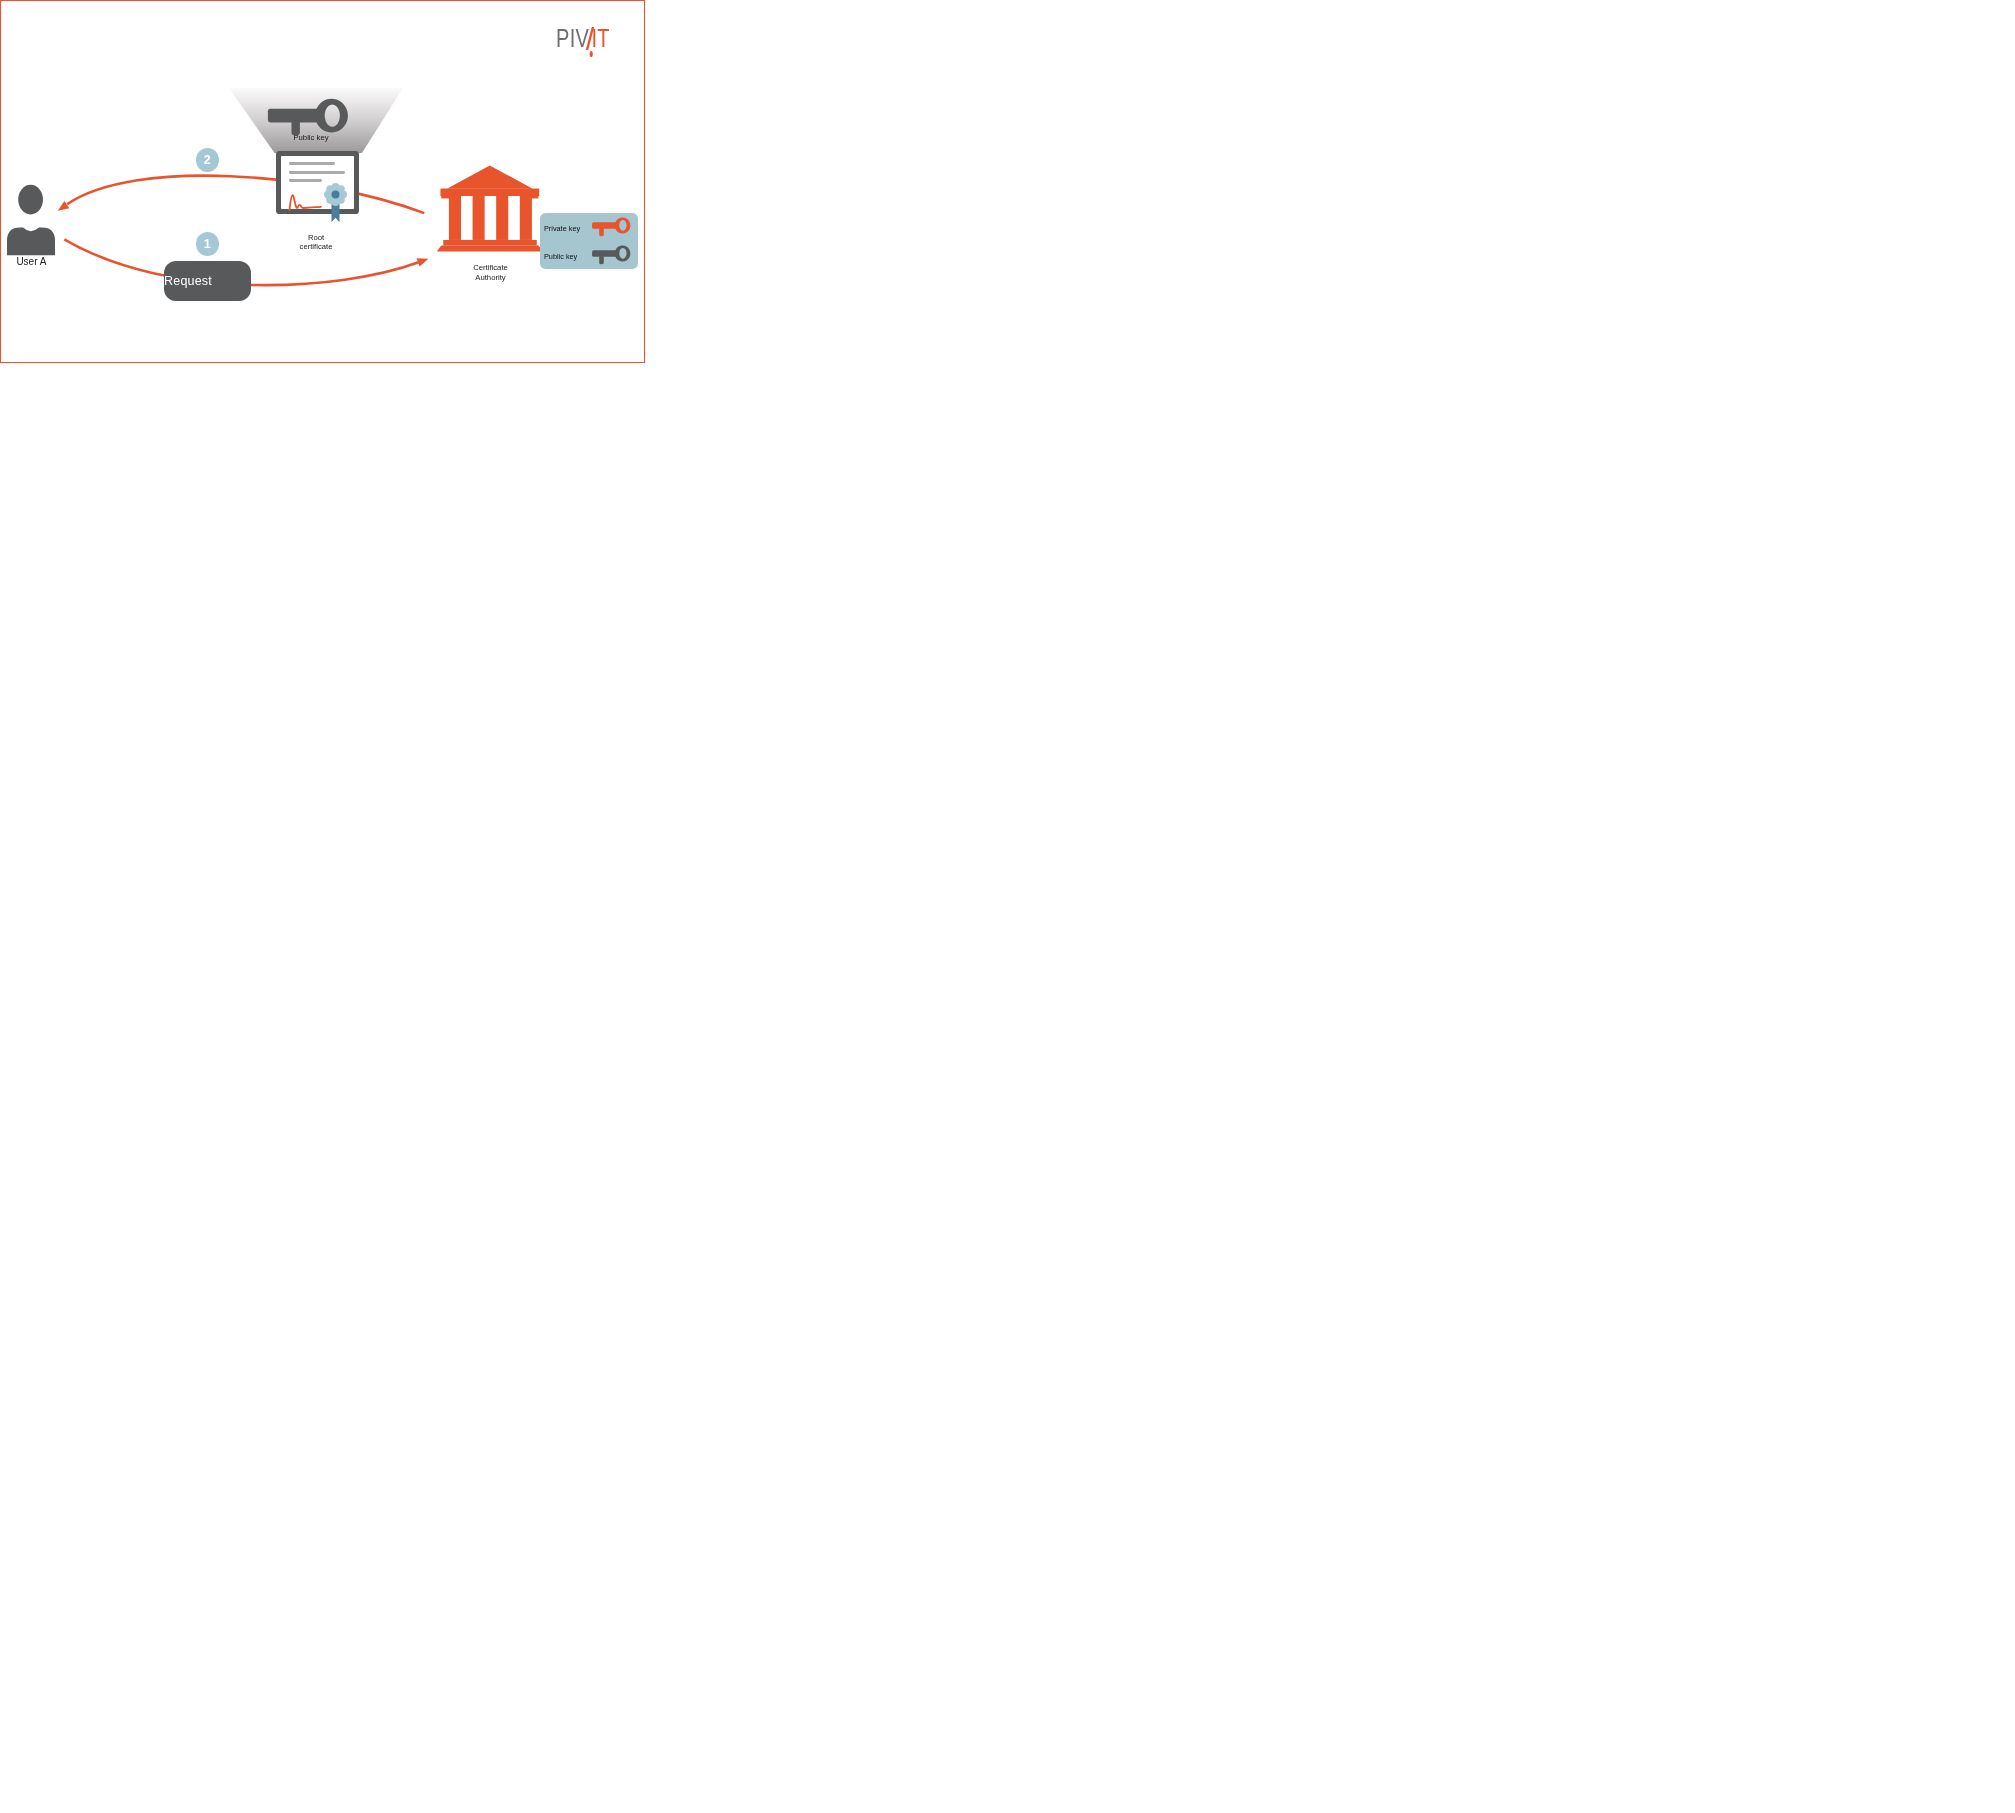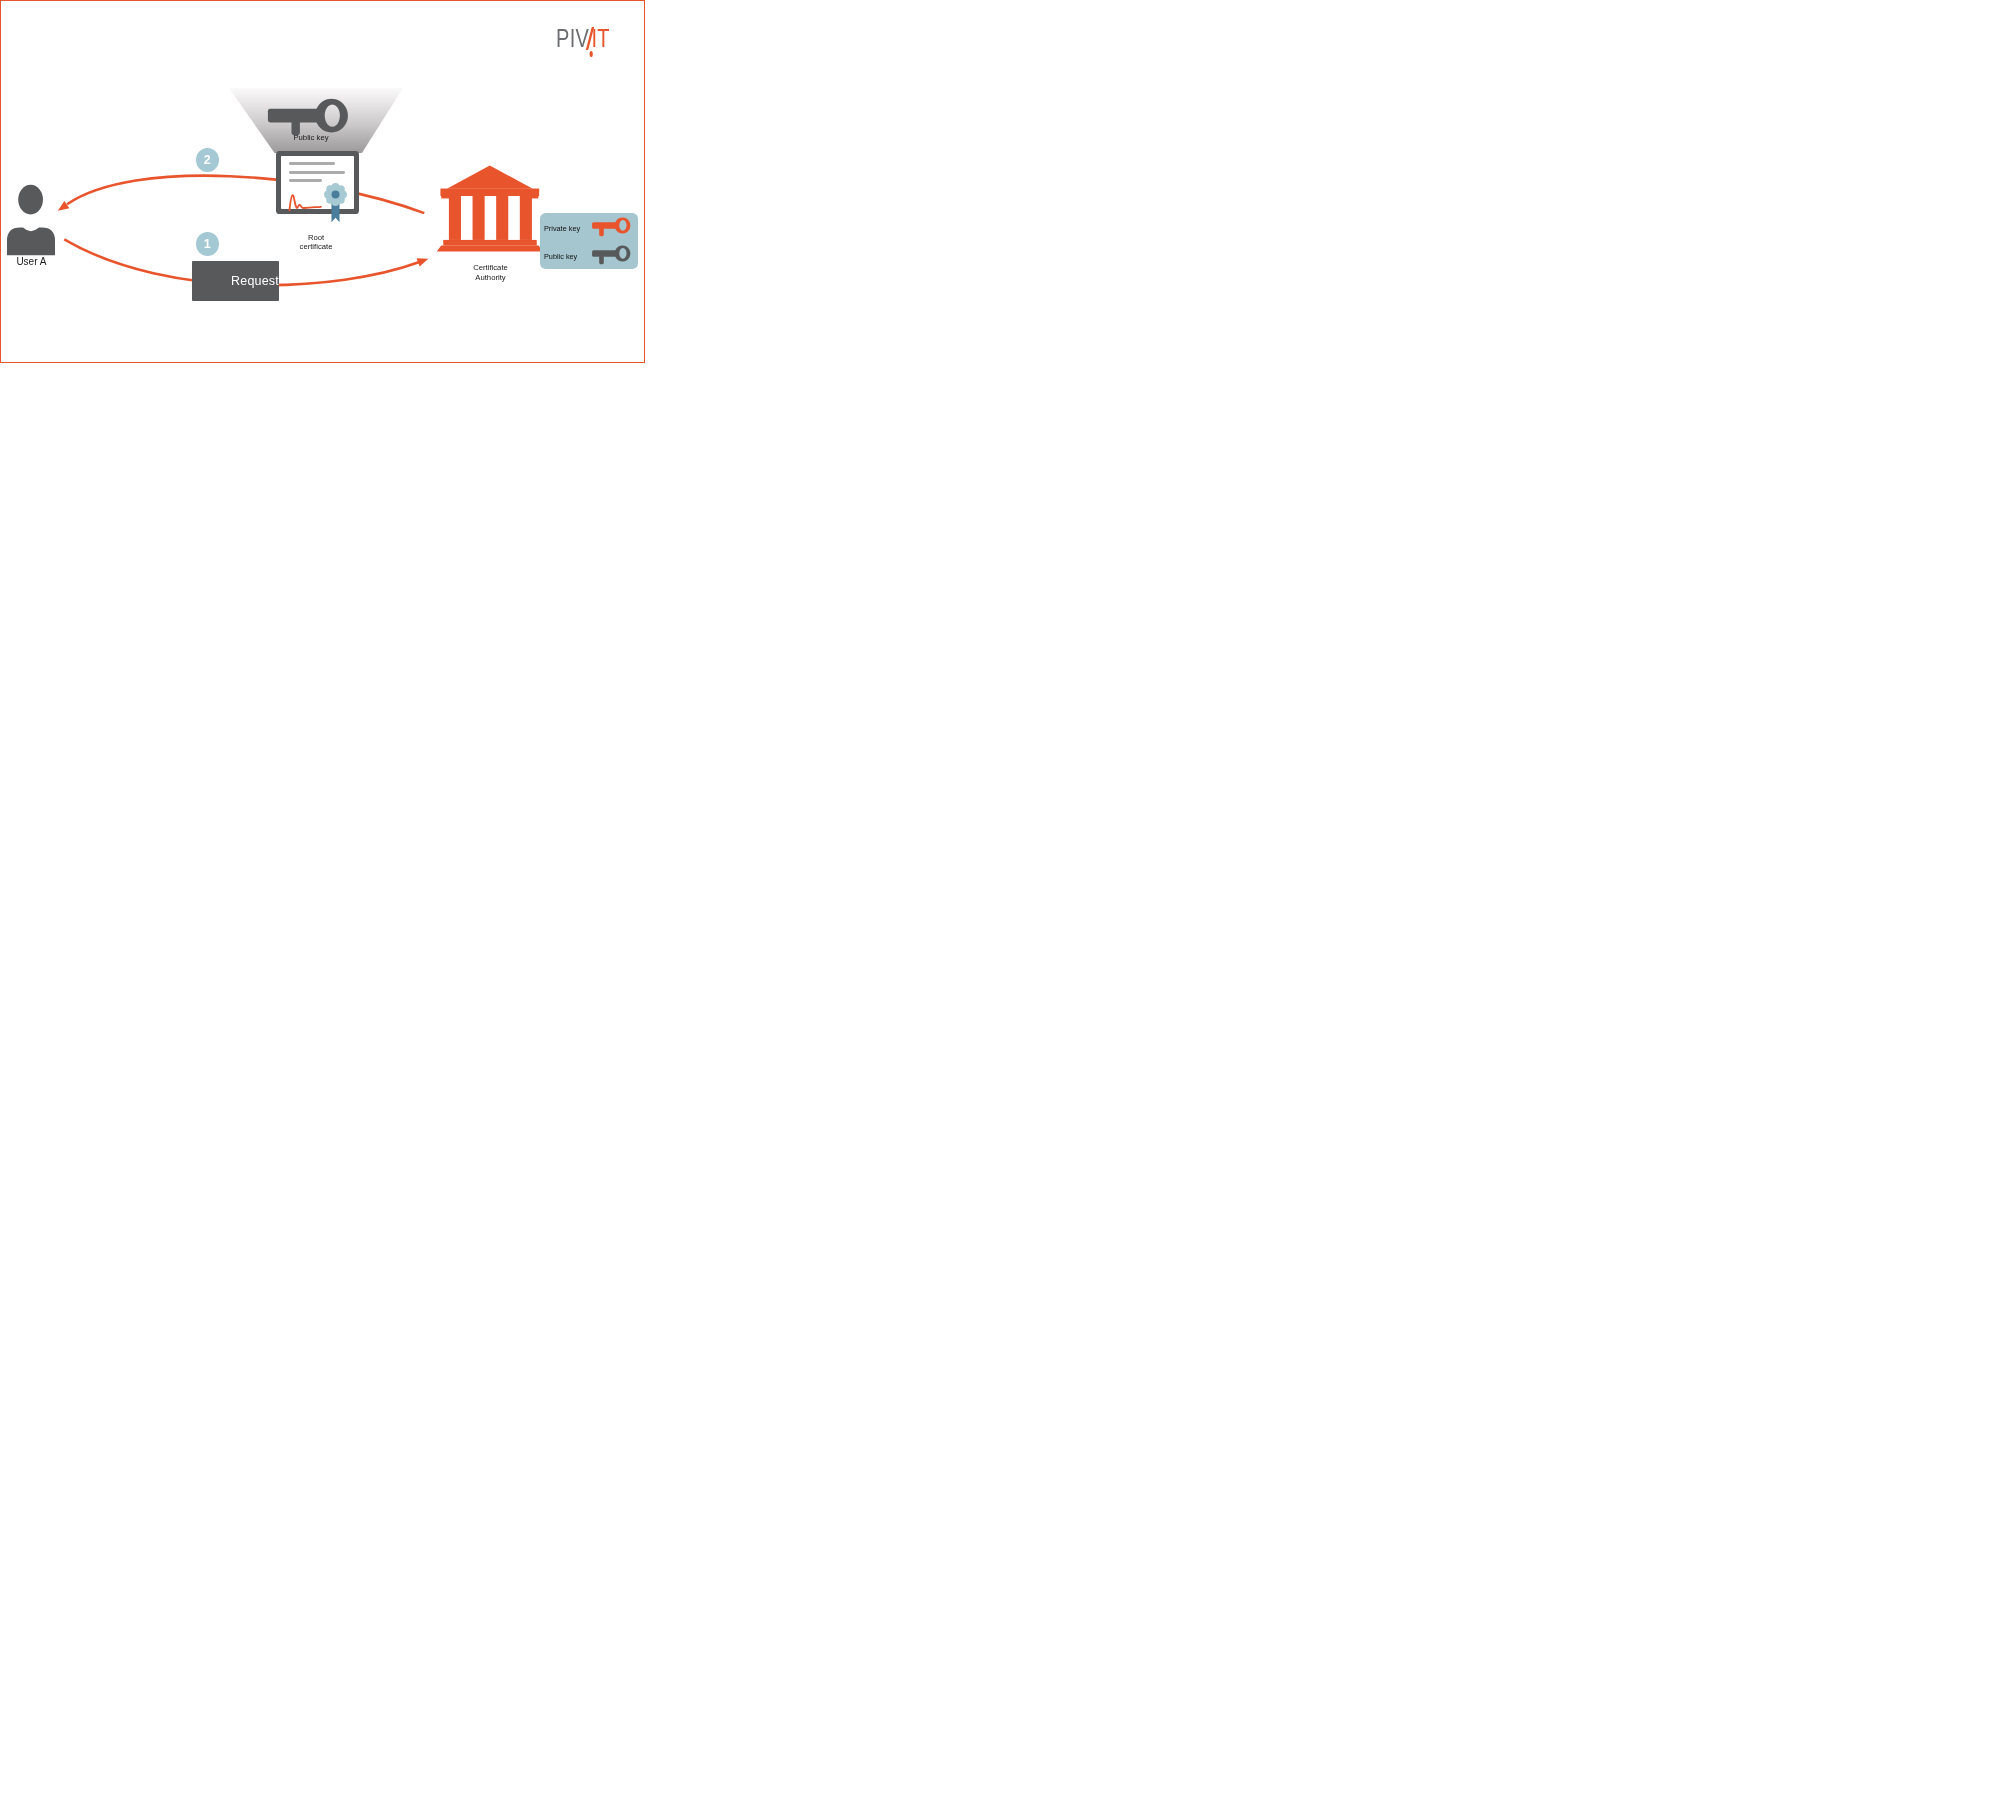--- a/index.html
+++ b/index.html
@@ -30,23 +30,23 @@
   #signature{left:286px;top:193px;}
   #seal{left:322px;top:181px;}
   #root-label{left:283px;top:232px;width:64px;font-size:7.7px;line-height:9.3px;}
 
   
   #user-icon{left:6.4px;top:183px;}
   #user-label{left:6.4px;top:255px;width:48px;font-size:10px;}
 
   
   #request-btn{
-    left:163px;top:260px;width:87px;height:40px;background:#58595B;border-radius:1px;
-    display:flex;align-items:center;justify-content:flex-end;
-    color:#ffffff;font-size:12.5px;letter-spacing:0.2px;margin-left:28px;
+    left:163px;top:260px;width:87px;height:40px;background:#58595B;border-radius:12px;
+    display:flex;align-items:center;justify-content:flex-start;
+    color:#ffffff;font-size:12.5px;letter-spacing:0.2px;
   }
   .badge{
     width:22.6px;height:24px;border-radius:50%;background:#A5C8D5;
     display:flex;align-items:center;justify-content:center;
     color:#ffffff;font-size:12.5px;font-weight:bold;
   }
   #badge-1{left:195px;top:231px;}
   #badge-2{left:195px;top:147px;}
 
   

